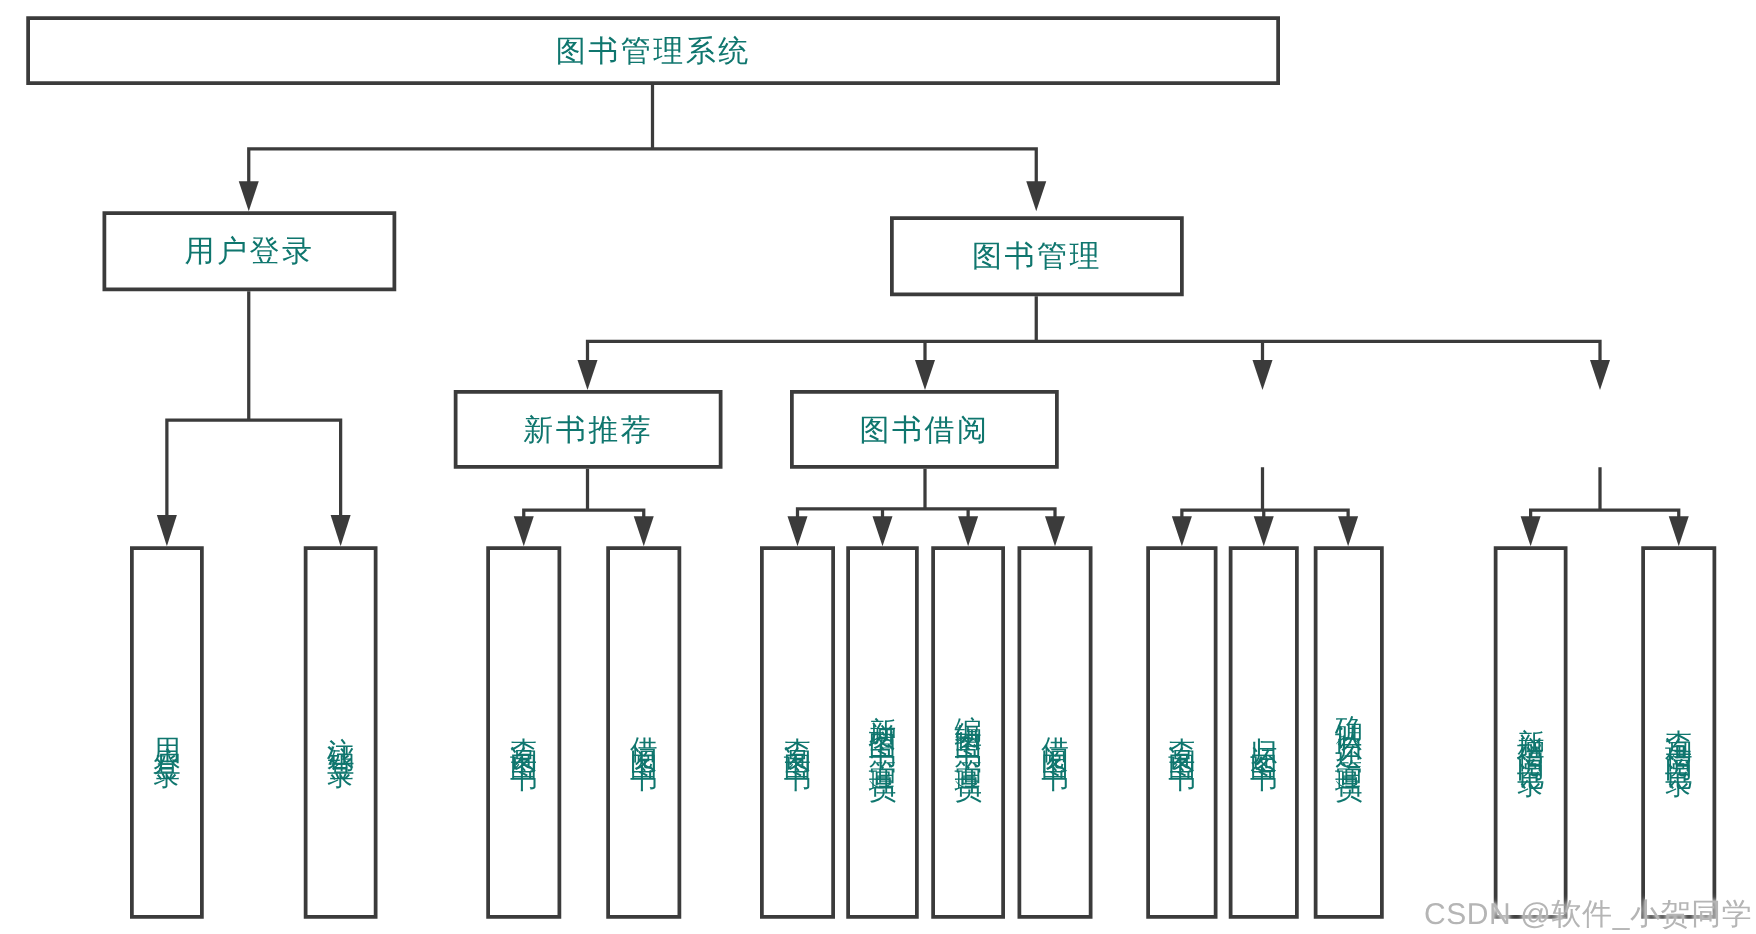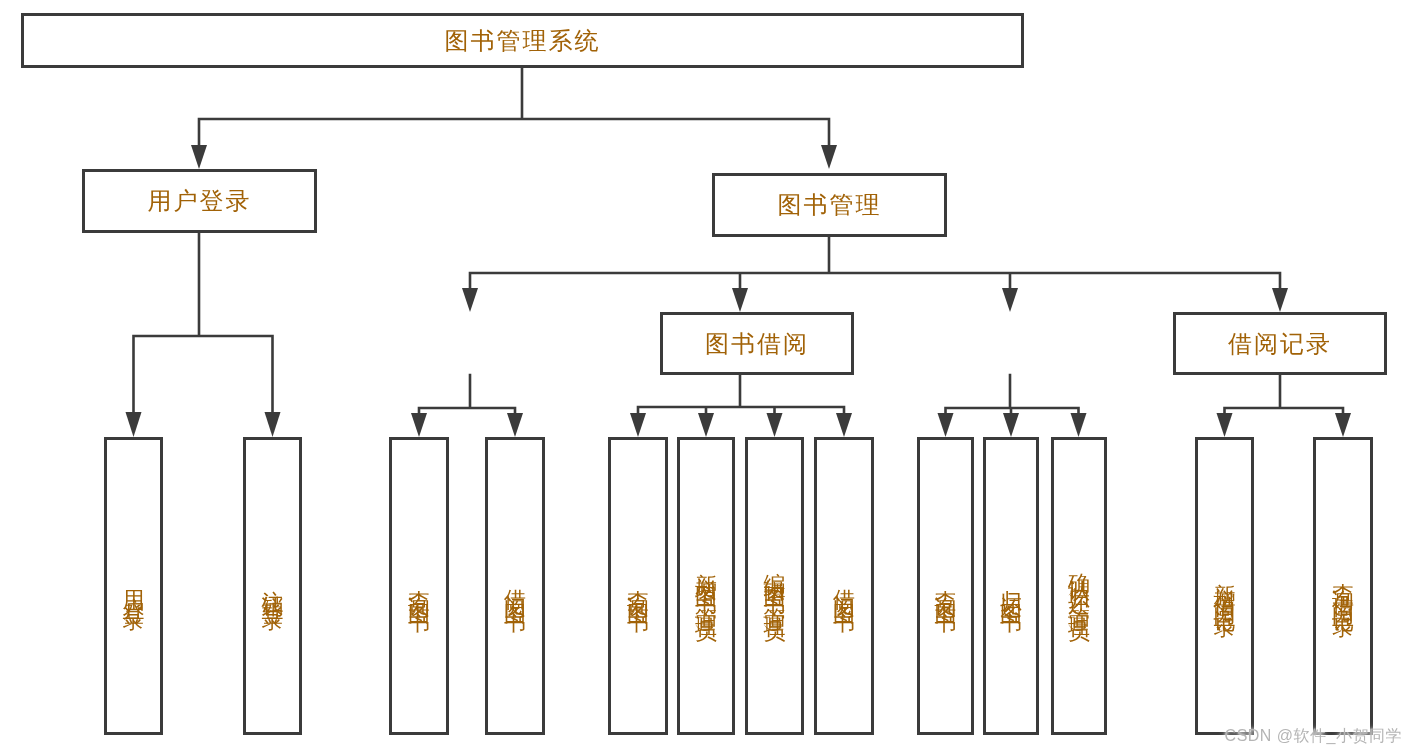--- a/index.html
+++ b/index.html
@@ -16,35 +16,35 @@
     position:absolute;
     box-sizing:border-box;
     background:#ffffff;
     border:3px solid #3b3b3b;
     display:flex;align-items:center;justify-content:center;
     z-index:2;
   }
   .node .lbl{
     font-size:24px;
     letter-spacing:2px;
-    color:#a16207;
+    color:#0f766e;
     white-space:nowrap;
     text-align:center;
   }
   .node.leaf .lbl{
     writing-mode:vertical-rl;
     text-orientation:mixed;
     font-size:22px;
     letter-spacing:7px;
     line-height:1;
   }
   .watermark{
     position:absolute;
     right:3px;bottom:0px;
-    font-size:16px;
+    font-size:24px;
     color:#b5b5b5;
     letter-spacing:0.5px;
     text-shadow:0 0 3px #ffffff,0 0 6px #ffffff;
     z-index:5;
     white-space:nowrap;
   }
 </style>
 </head>
 <body>
 
@@ -85,25 +85,25 @@
     <span class="lbl">图书管理系统</span>
   </div>
 
   <div class="node" style="left:82px;top:169px;width:235px;height:64px">
     <span class="lbl">用户登录</span>
   </div>
   <div class="node" style="left:712px;top:173px;width:235px;height:64px">
     <span class="lbl">图书管理</span>
   </div>
 
-  <div class="node" style="left:660px;top:312px;width:194px;height:63px">
+  <div class="node" style="left:363px;top:312px;width:215px;height:63px">
+    <span class="lbl">新书推荐</span>
+  </div>
+  <div class="node" style="left:632px;top:312px;width:215px;height:63px">
     <span class="lbl">图书借阅</span>
-  </div>
-  <div class="node" style="left:1173px;top:312px;width:214px;height:63px">
-    <span class="lbl">借阅记录</span>
   </div>
 
   <div class="node leaf" style="left:104px;top:437px;width:59px;height:298px">
     <span class="lbl">用户登录</span>
   </div>
   <div class="node leaf" style="left:243px;top:437px;width:59px;height:298px">
     <span class="lbl">注销登录</span>
   </div>
 
   <div class="node leaf" style="left:389px;top:437px;width:60px;height:298px">

